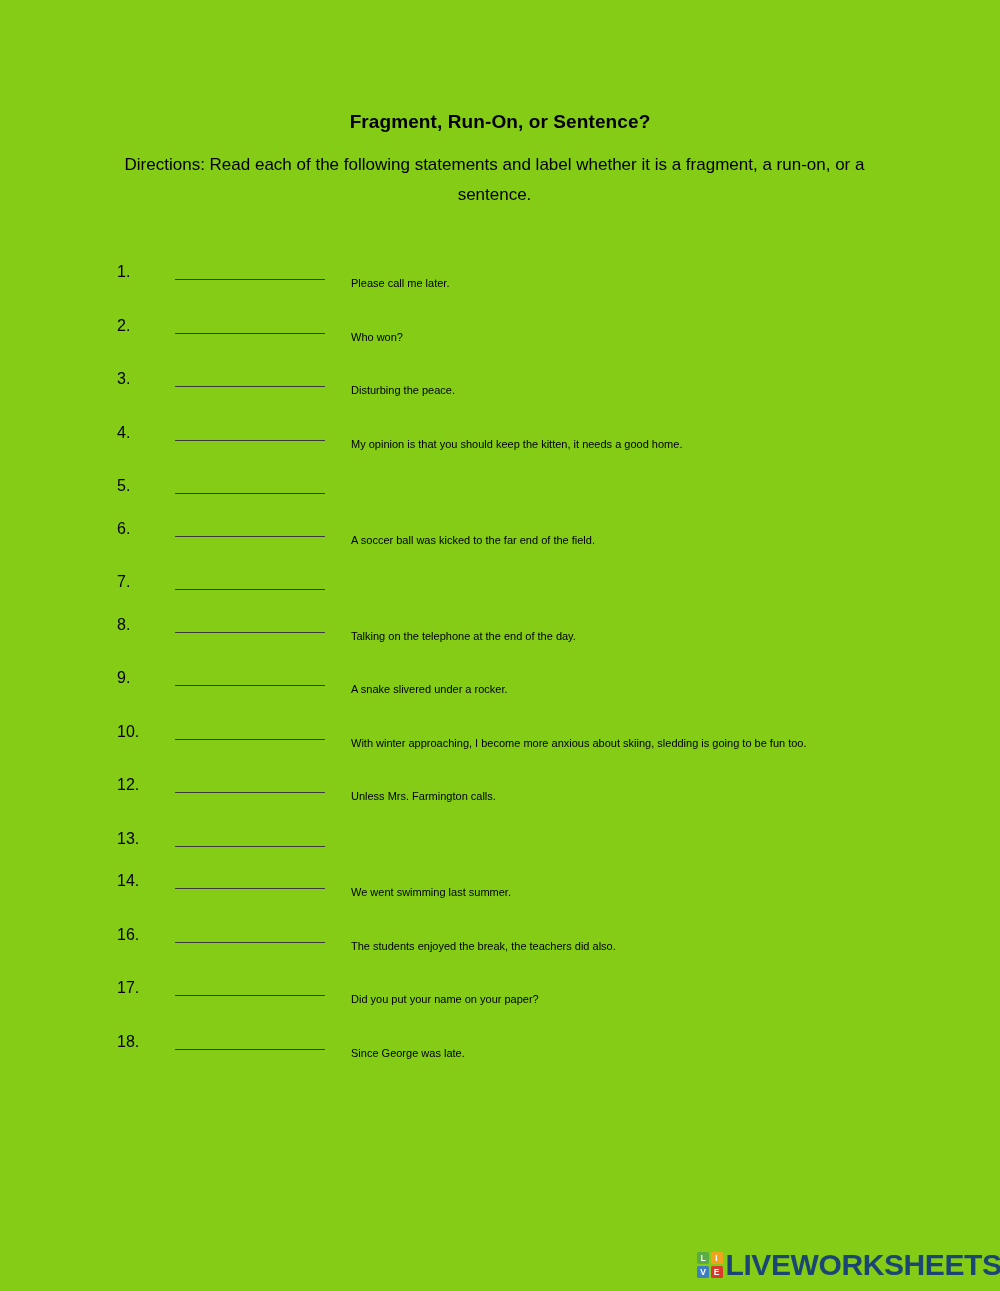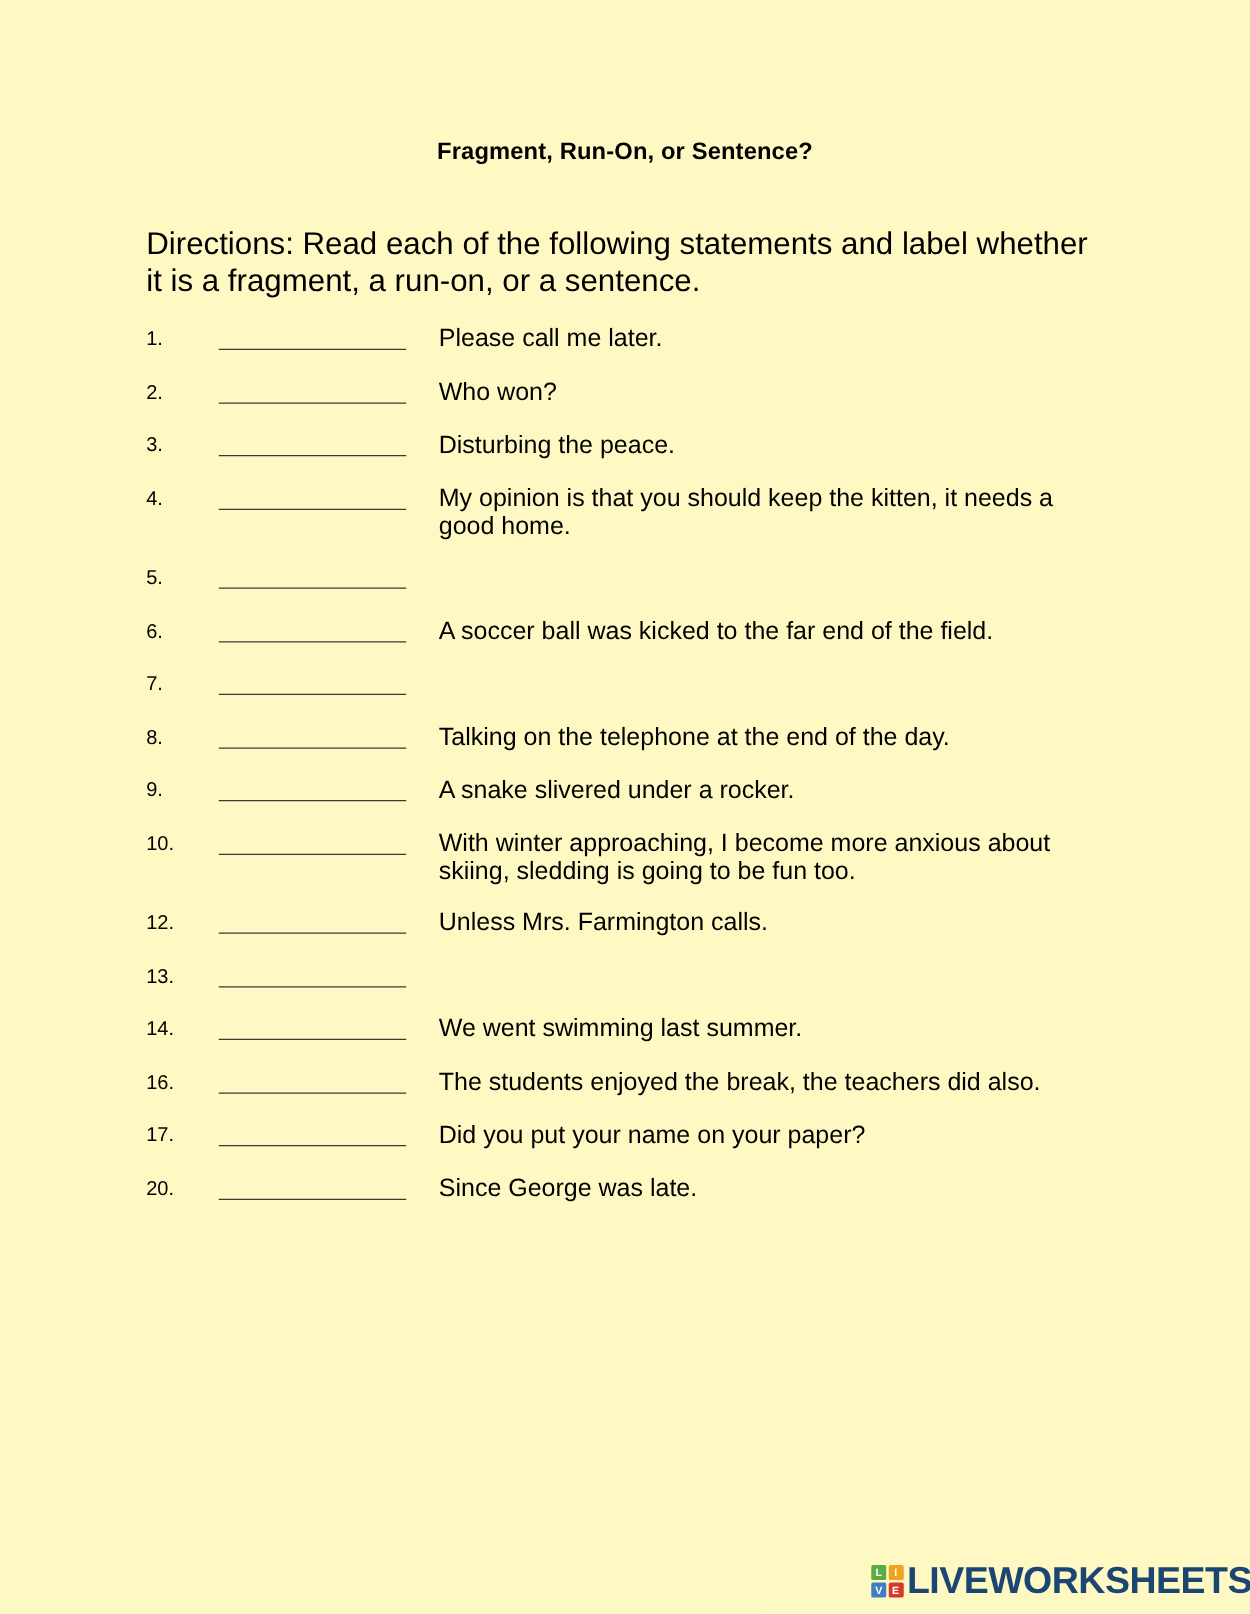--- a/index.html
+++ b/index.html
@@ -14,45 +14,46 @@
     font-family: "Liberation Sans", sans-serif;
     color: #000000;
     overflow: hidden;
   }
 
   .page {
     position: absolute;
     top: 0; left: 0;
     width: 1000px;
     height: 1291px;
-    background: #fef9c3;
+    background: #84cc16;
   }
 
   
   .worksheet-title {
     position: absolute;
     top: 111px;
     left: 0;
     width: 1000px;
     text-align: center;
     font-size: 19px;
     font-weight: bold;
     letter-spacing: 0.1px;
     color: #000;
   }
 
   
   .directions {
     position: absolute;
-    top: 180px;
+    top: 150px;
     left: 117px;
     width: 755px;
-    font-size: 25px;
+    font-size: 17px;
     line-height: 30px;
     color: #000;
+    text-align: center;
   }
 
   
   .items {
     position: absolute;
     top: 260px;
     left: 117px;
     width: 760px;
   }
 
@@ -82,24 +83,25 @@
   .item-blank .rule {
     position: absolute;
     left: 1px;
     width: 150px;
     bottom: 2px;
     border-bottom: 1.6px solid #3a3a3a;
   }
 
   .item-text {
     flex: 1 1 auto;
-    font-size: 20px;
+    font-size: 11px;
     line-height: 22px;
     color: #000;
     max-width: 500px;
+    margin-top: 12px;
   }
 
   
   .lw-logo {
     position: absolute;
     left: 697px;
     top: 1248px;
     display: flex;
     align-items: center;
     height: 34px;
@@ -271,21 +273,21 @@
     <div class="item-row">
       <div class="item-num">17.</div>
       <div class="item-blank">
         <span></span>
         <div class="rule"></div>
       </div>
       <div class="item-text">Did you put your name on your paper?</div>
     </div>
 
     <div class="item-row">
-      <div class="item-num">20.</div>
+      <div class="item-num">18.</div>
       <div class="item-blank">
         <span></span>
         <div class="rule"></div>
       </div>
       <div class="item-text">Since George was late.</div>
     </div>
 
   </div>
 
   <div class="lw-logo">

